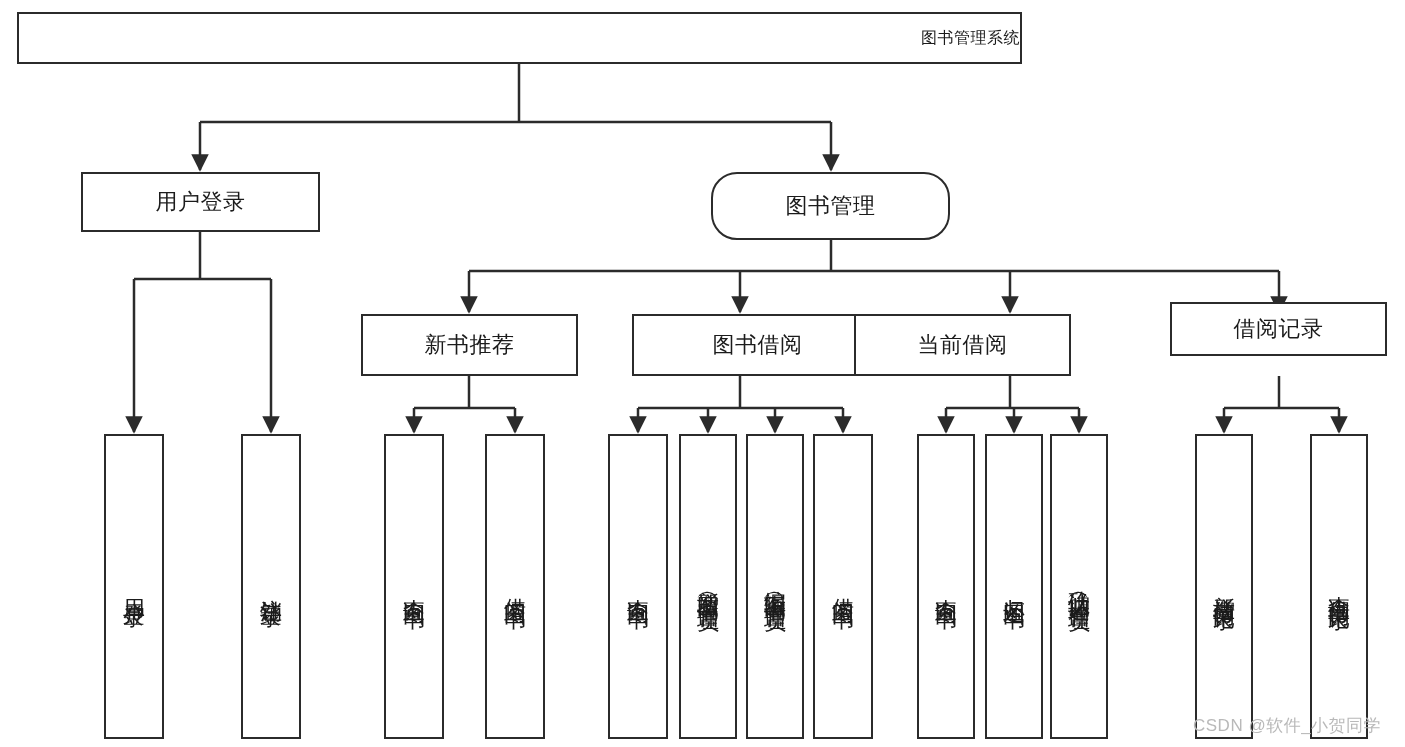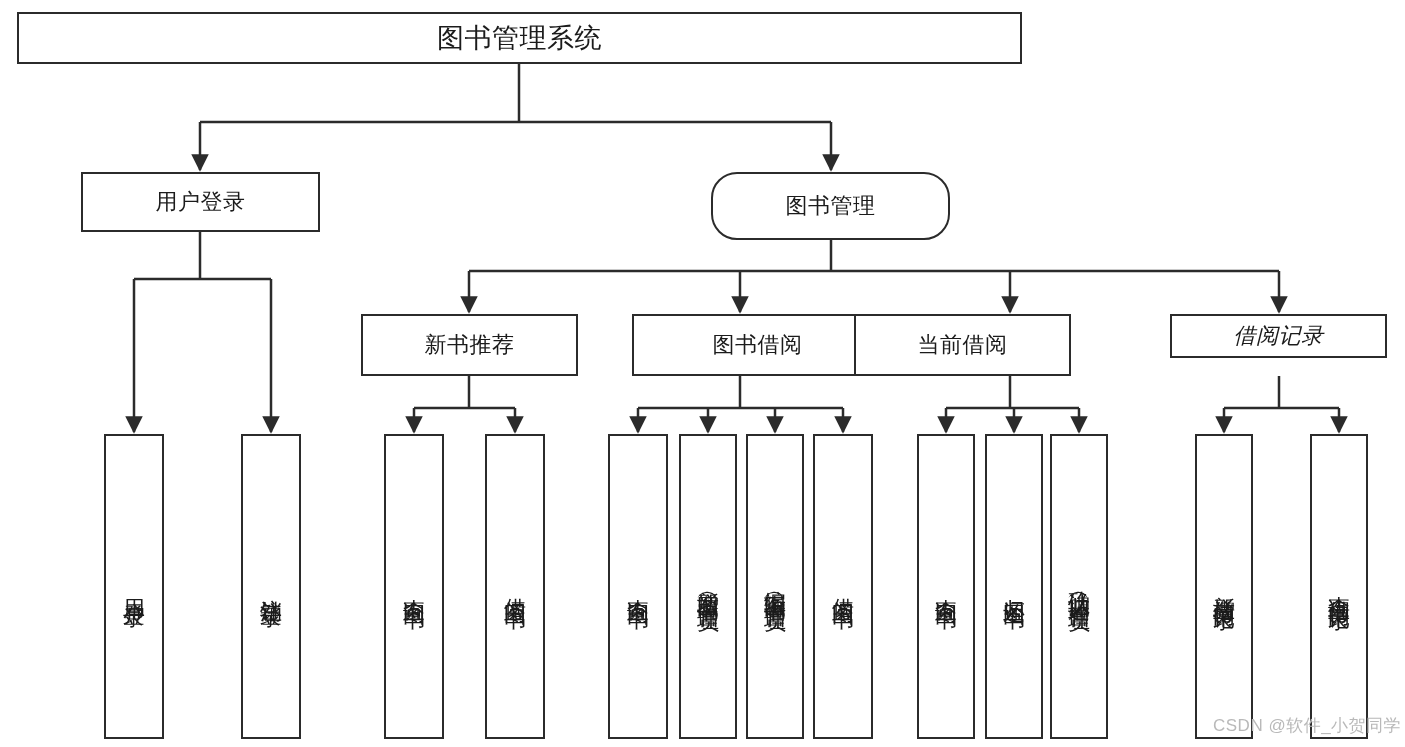--- a/index.html
+++ b/index.html
@@ -44,21 +44,22 @@
     text-orientation: upright;
     font-size: 22px;
     letter-spacing: 3px;
     line-height: 1;
     padding: 4px 0;
     align-items: center;
     justify-content: center;
     text-align: center;
   }
   .node.title {
-    font-size: 27px;
+    font-size: 16px;
+    justify-content: flex-end;
   }
   .watermark {
     position: absolute;
     font-size: 17px;
     color: #b9b9b9;
     white-space: nowrap;
     letter-spacing: 0.5px;
   }
 </style>
 </head>
@@ -128,21 +129,21 @@
       </div>
       <div class="node horizontal" style="left: 361px; top: 314px; width: 217px; height: 62px; justify-content: center;">
         <span>新书推荐</span>
       </div>
       <div class="node horizontal" style="left: 632px; top: 314px; width: 251px; height: 62px;">
         <span>图书借阅</span>
       </div>
       <div class="node horizontal" style="left: 854px; top: 314px; width: 217px; height: 62px;">
         <span>当前借阅</span>
       </div>
-      <div class="node horizontal" style="left: 1170px; top: 314px; width: 217px; height: 44px; font-style: italic;">
+      <div class="node horizontal" style="left: 1170px; top: 302px; width: 217px; height: 54px;">
         <span>借阅记录</span>
       </div>
       <div class="node vertical" style="left: 104px; top: 434px; width: 60px; height: 305px;">
         <span>用户登录</span>
       </div>
       <div class="node vertical" style="left: 241px; top: 434px; width: 60px; height: 305px;">
         <span>注销登录</span>
       </div>
       <div class="node vertical" style="left: 384px; top: 434px; width: 60px; height: 305px;">
         <span>查询图书</span>
@@ -172,15 +173,15 @@
         <span>确认归还（管理员）</span>
       </div>
       <div class="node vertical" style="left: 1195px; top: 434px; width: 58px; height: 305px;">
         <span>新增借阅记录</span>
       </div>
       <div class="node vertical" style="left: 1310px; top: 434px; width: 58px; height: 305px;">
         <span>查询借阅记录</span>
       </div>
     </div>
 
-  <div class="watermark" style="left: 1193px; top: 714px; margin-left: 20px;">CSDN @软件_小贺同学</div>
+  <div class="watermark" style="left: 1193px; top: 714px;">CSDN @软件_小贺同学</div>
 
 </div>
 
 </body></html>

